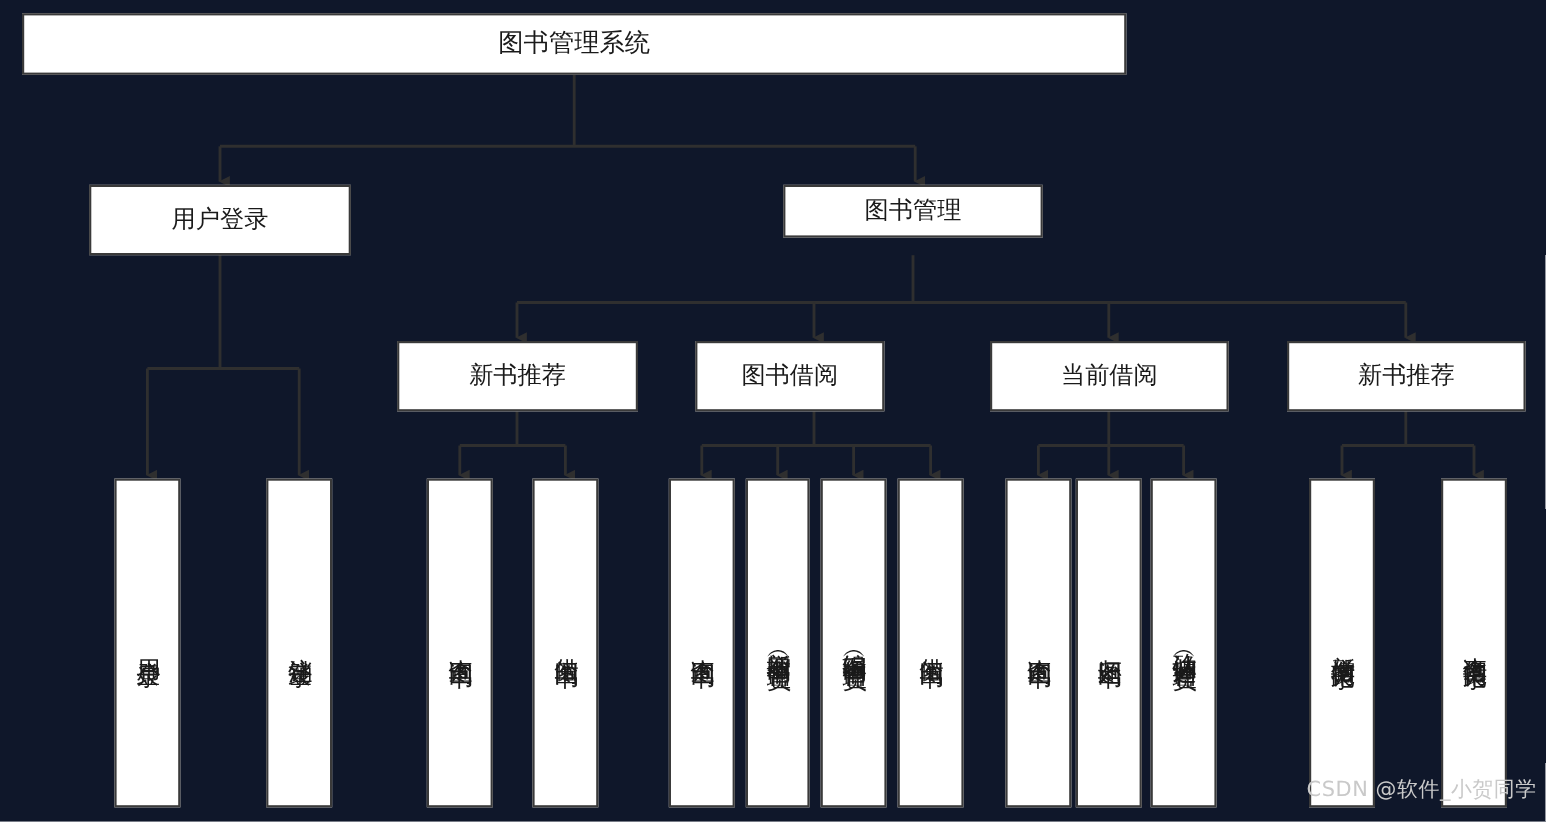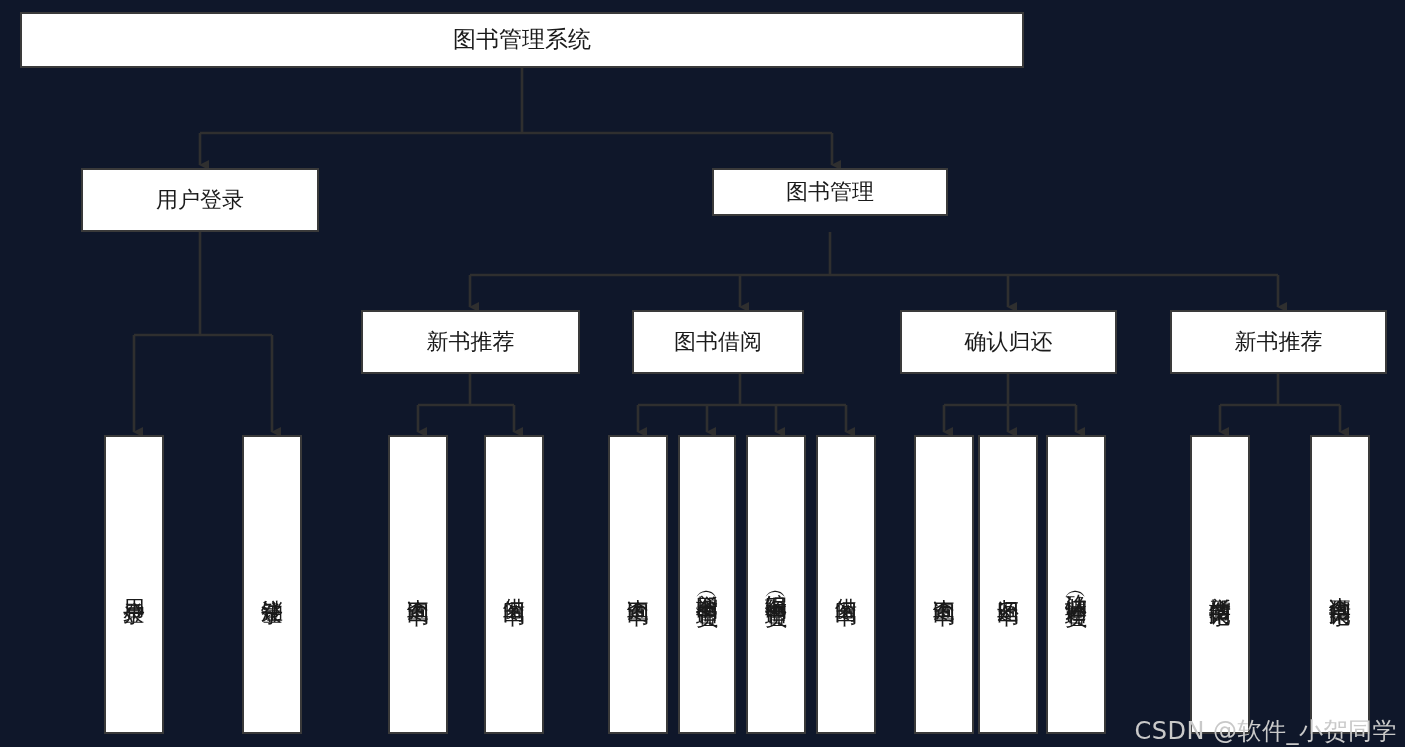--- a/index.html
+++ b/index.html
@@ -57,22 +57,22 @@
   .node.leaf .lbl {
     writing-mode: vertical-rl;
     text-orientation: upright;
     letter-spacing: 2px;
     line-height: 1;
     max-height: 290px;
   }
   .watermark {
     position: absolute;
     right: 8px;
-    bottom: 0;
-    font-size: 24px;
+    bottom: 16px;
+    font-size: 19px;
     color: #c9c9c9;
     letter-spacing: 0.5px;
     white-space: nowrap;
     user-select: none;
   }
 </style>
 </head>
 <body>
 
 <div id="canvas">
@@ -139,21 +139,21 @@
     <span class="lbl">图书管理</span>
   </div>
 
   <div class="node branch" style="left:361px; top:310px; width:219px; height:64px;">
     <span class="lbl">新书推荐</span>
   </div>
   <div class="node branch" style="left:632px; top:310px; width:172px; height:64px;">
     <span class="lbl">图书借阅</span>
   </div>
   <div class="node branch" style="left:900px; top:310px; width:217px; height:64px;">
-    <span class="lbl">确认归还</span>
+    <span class="lbl">当前借阅</span>
   </div>
   <div class="node branch" style="left:1170px; top:310px; width:217px; height:64px;">
     <span class="lbl">新书推荐</span>
   </div>
 
   <div class="node leaf" style="left:104px; top:435px; width:60px; height:299px;">
     <span class="lbl">用户登录</span>
   </div>
   <div class="node leaf" style="left:242px; top:435px; width:60px; height:299px;">
     <span class="lbl">注销登录</span>

